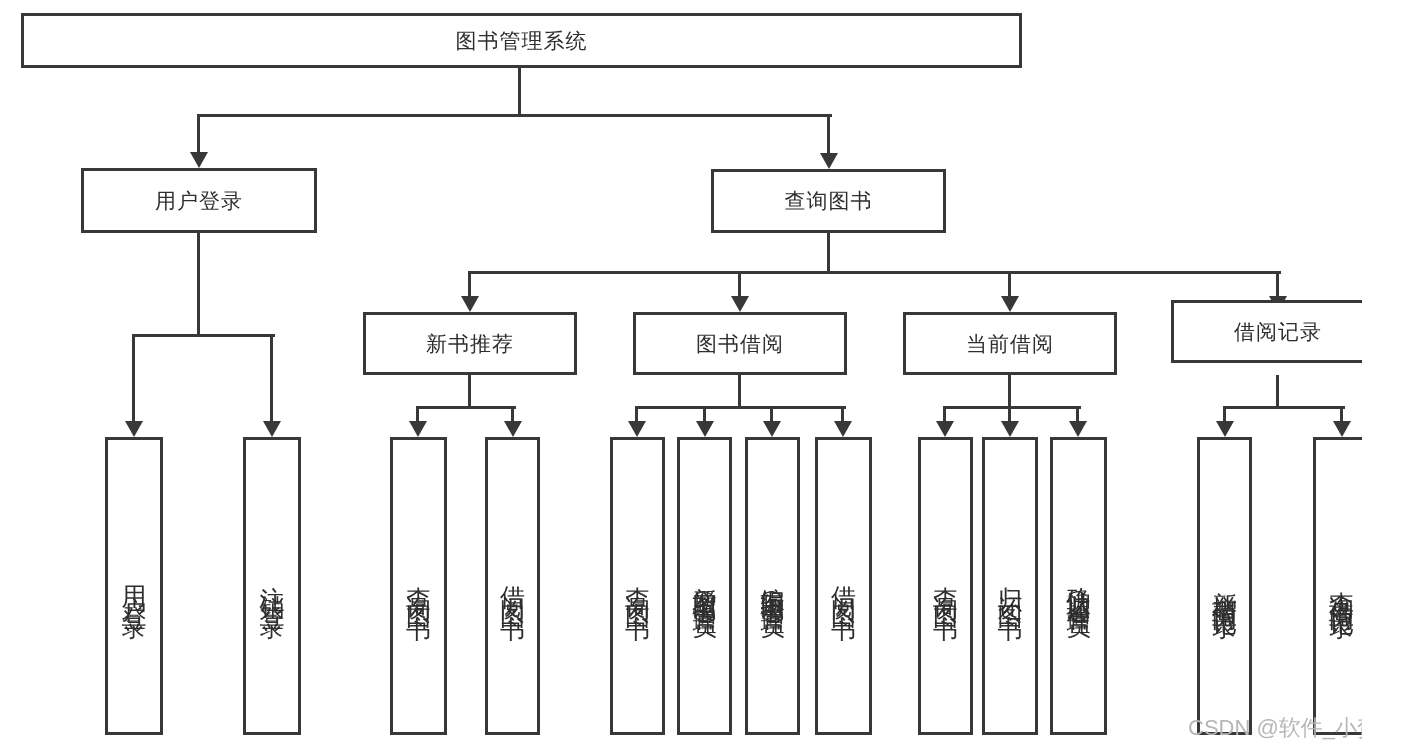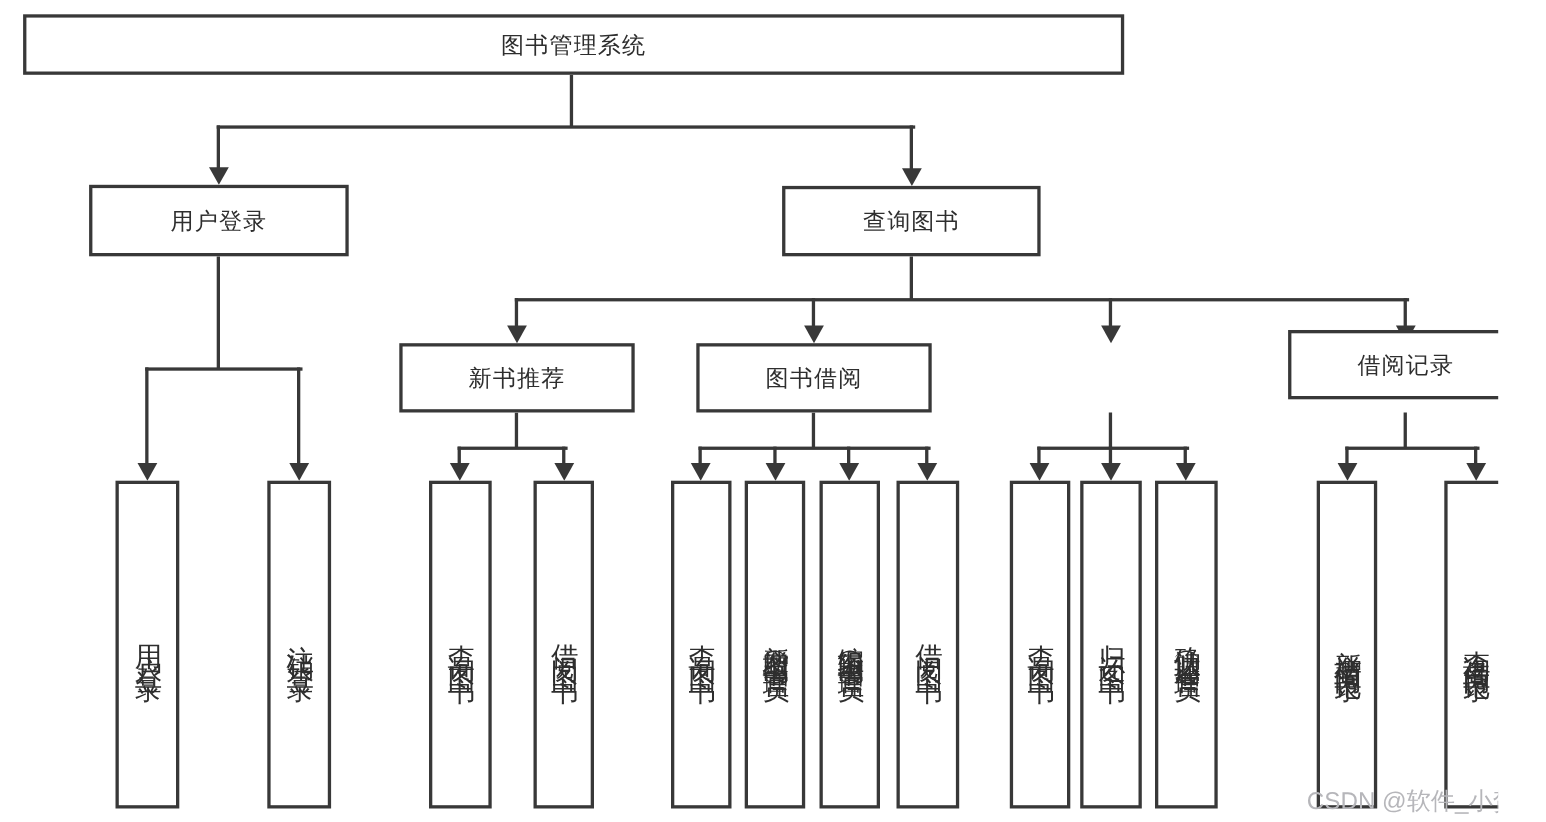--- a/index.html
+++ b/index.html
@@ -65,20 +65,23 @@
   </div>
 
   <div class="box" style="left:363px;top:312px;width:214px;height:63px">
     <span class="hlabel">新书推荐</span>
   </div>
 
   <div class="box" style="left:633px;top:312px;width:214px;height:63px">
     <span class="hlabel">图书借阅</span>
   </div>
 
+  <div class="box" style="left:903px;top:312px;width:214px;height:63px">
+    <span class="hlabel">当前借阅</span>
+  </div>
 
   <div class="box" style="left:1171px;top:300px;width:214px;height:63px">
     <span class="hlabel">借阅记录</span>
   </div>
 
   <div class="leaf" style="left:105px;width:58px">
     <span class="vtext">用户登录</span>
   </div>
   <div class="leaf" style="left:243px;width:58px">
     <span class="vtext">注销登录</span>

